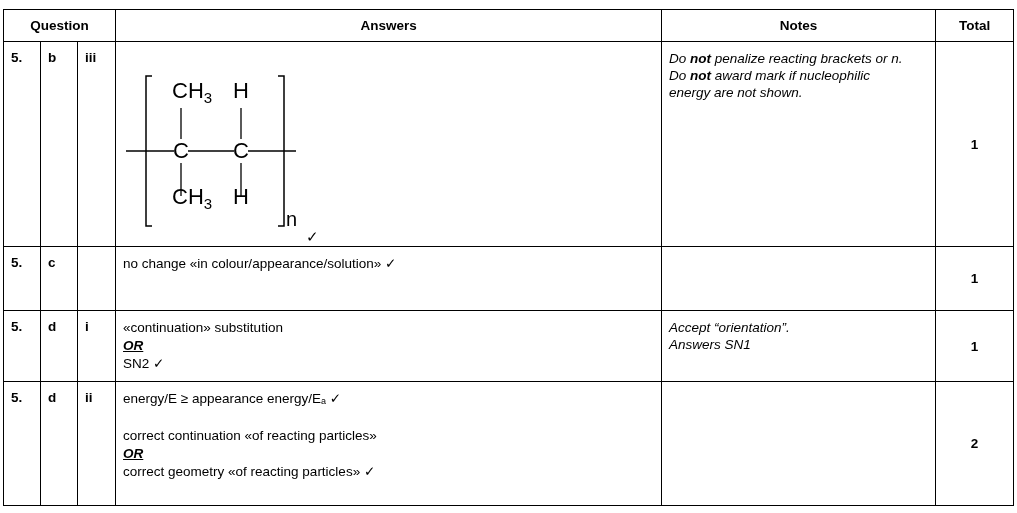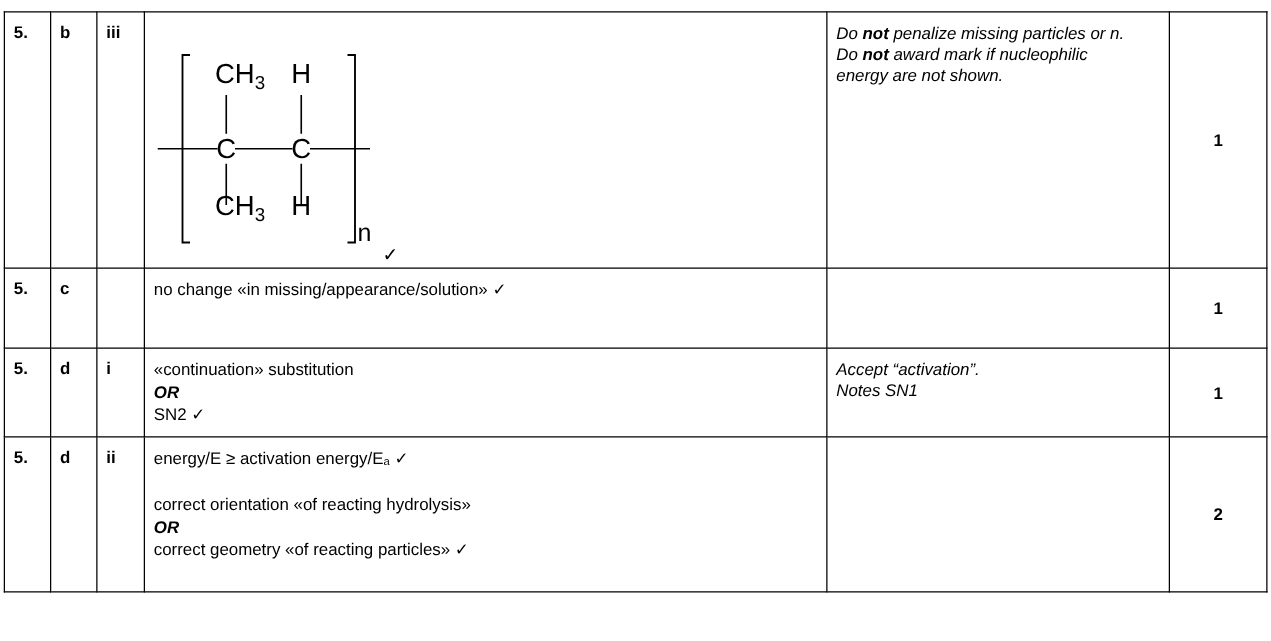--- a/index.html
+++ b/index.html
@@ -6,41 +6,47 @@
   body { width: 1017px; height: 513px; position: relative; overflow: hidden;
          font-family: "Liberation Sans", sans-serif; color: #000; }
   table.ms { position: absolute; left: 3px; top: 9px; border-collapse: collapse;
              table-layout: fixed; width: 1010px; }
   table.ms td, table.ms th { border: 1.3px solid #000; padding: 0; vertical-align: top; font-size: 13.5px; }
   th { font-weight: bold; height: 31px; vertical-align: middle !important; text-align: center; font-size: 14px; }
   .qn { font-weight: bold; padding: 8px 0 0 7px !important; }
   .ans { padding: 8px 0 0 7px !important; line-height: 18px; }
   .notes { padding: 8px 0 0 7px !important; font-style: italic; line-height: 17px; font-size: 13.5px; }
   .total { text-align: center; vertical-align: middle !important; font-weight: bold; }
-  .or { font-weight: bold; font-style: italic; }
+  .or { font-weight: bold; font-style: italic; text-decoration: underline; }
   .gap { height: 17px; }
   sub.small { font-size: 9px; vertical-align: -1px; }
   .struct { position: relative; width: 200px; height: 190px; }
   .struct svg { position: absolute; left: 0; top: 0; }
   .struct .lbl { position: absolute; font-size: 22px; line-height: 22px; }
   .struct .lbl sub { font-size: 15px; vertical-align: -5px; }
 </style>
 </head>
 <body>
 
 <table class="ms">
   <colgroup>
     <col style="width:37px">
       <col style="width:37px">
       <col style="width:38px">
     <col style="width:546px">
       <col style="width:274px">
       <col style="width:78px">
   </colgroup>
   <tbody>
+      <tr style="height:32px">
+    <th colspan="3">Question</th>
+    <th>Answers</th>
+    <th>Notes</th>
+    <th>Total</th>
+  </tr>
 
   <tr style="height:205px">
     <td class="qn">5.</td>
     <td class="qn">b</td>
     <td class="qn">iii</td>
     <td>
       <div class="struct" style="margin:14px 0 0 10px;">
         <svg width="200" height="190">
 
           <path d="M26 20 H20 V170 H26" stroke="#000" stroke-width="1.5" fill="none"></path>
@@ -60,62 +66,62 @@
         <span class="lbl" style="left:107px;top:24px">H</span>
         <span class="lbl" style="left:47px;top:84px">C</span>
         <span class="lbl" style="left:107px;top:84px">C</span>
         <span class="lbl" style="left:46px;top:130px"><span>CH</span><sub>3</sub></span>
         <span class="lbl" style="left:107px;top:130px">H</span>
         <span class="lbl" style="left:160px;top:152px;font-size:20px">n</span>
         <span class="lbl" style="left:180px;top:170px;font-size:15px">✓</span>
       </div>
     </td>
     <td class="notes">
-      <div><span>Do </span><b>not</b><span> penalize missing particles or n.</span></div>
+      <div><span>Do </span><b>not</b><span> penalize reacting brackets or n.</span></div>
       <div><span>Do </span><b>not</b><span> award mark if nucleophilic</span></div>
       <div>energy are not shown.</div>
     </td>
     <td class="total">1</td>
   </tr>
 
   <tr style="height:64px">
     <td class="qn">5.</td>
     <td class="qn">c</td>
     <td class="qn"></td>
     <td class="ans">
-      <div>no change «in missing/appearance/solution» ✓</div>
+      <div>no change «in colour/appearance/solution» ✓</div>
     </td>
     <td class="notes"></td>
     <td class="total">1</td>
   </tr>
 
   <tr style="height:71px">
     <td class="qn">5.</td>
     <td class="qn">d</td>
     <td class="qn">i</td>
     <td class="ans">
       <div>«continuation» substitution</div>
       <div class="or">OR</div>
       <div>SN2 ✓</div>
     </td>
     <td class="notes">
-      <div>Accept “activation”.</div>
-      <div>Notes SN1</div>
+      <div>Accept “orientation”.</div>
+      <div>Answers SN1</div>
     </td>
     <td class="total">1</td>
   </tr>
 
   <tr style="height:124px">
     <td class="qn">5.</td>
     <td class="qn">d</td>
     <td class="qn">ii</td>
     <td class="ans">
-      <div><span>energy/E ≥ activation energy/E</span><sub class="small">a</sub><span> ✓</span></div>
+      <div><span>energy/E ≥ appearance energy/E</span><sub class="small">a</sub><span> ✓</span></div>
       <div class="gap"></div>
-      <div>correct orientation «of reacting hydrolysis»</div>
+      <div>correct continuation «of reacting particles»</div>
       <div class="or">OR</div>
       <div>correct geometry «of reacting particles» ✓</div>
     </td>
     <td class="notes"></td>
     <td class="total">2</td>
   </tr>
 </tbody>
   </table>
 
 </body></html>

